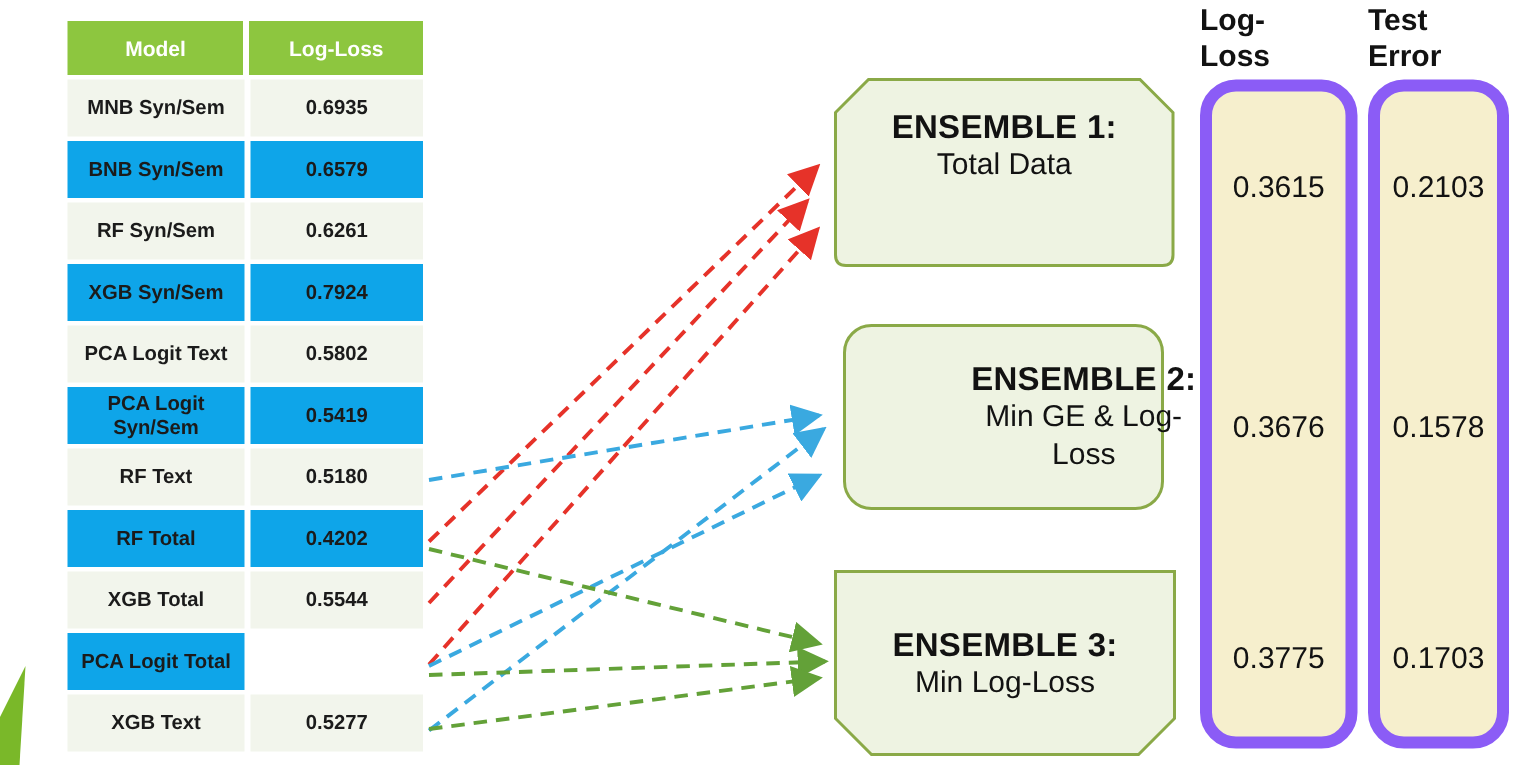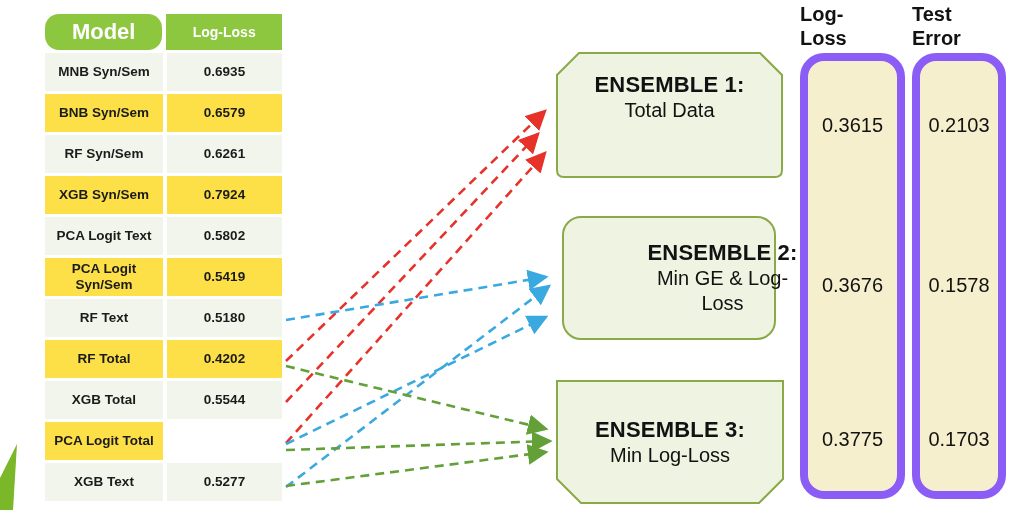--- a/index.html
+++ b/index.html
@@ -6,29 +6,29 @@
   .canvas {
     position:relative; width:1024px; height:510px; background:#ffffff;
     font-family:"Liberation Sans", sans-serif; overflow:hidden;
   }
   .overlay { position:absolute; left:0; top:0; width:1024px; height:510px; }
 
   
   .model-table { position:absolute; left:45px; top:14px; width:237px; }
   .t-head { display:flex; gap:4px; height:36px; margin-bottom:3px; }
   .th { background:#8dc63f; color:#ffffff; display:flex; align-items:center; justify-content:center; font-weight:bold; }
-  .th.model { width:134px; font-size:22px;border-radius:14px; }
+  .th.model { width:134px; font-size:14px; }
   .th.loss  { width:132px; font-size:14px; }
   .tr { display:flex; gap:4px; height:38px; margin-bottom:3px; }
   .td { display:flex; align-items:center; justify-content:center; text-align:center;
         font-weight:bold; font-size:13.5px; line-height:1.15; color:#1b1b1b; }
   .td.model { width:118px; padding:0 2px; box-sizing:border-box; }
   .td.loss  { width:115px; }
   .tr.band-a .td { background:#f2f5ec; }
-  .tr.band-b .td { background:#fde047; }
+  .tr.band-b .td { background:#0ea5e9; }
 
   
   .ens { position:absolute; display:flex; flex-direction:column; align-items:center;
          justify-content:center; text-align:center; color:#121212; }
   .ens-title { font-size:22px; font-weight:bold; letter-spacing:0.2px; }
   .ens-sub   { font-size:20px; line-height:1.25; }
   #ens1 { left:557px; top:53px;  width:225px; height:88px;border-radius:11px; }
   #ens2 { left:587px; top:217px; width:243px; height:122px;padding-left:14px; }
   #ens3 { left:557px; top:381px; width:226px; height:122px; }
 

